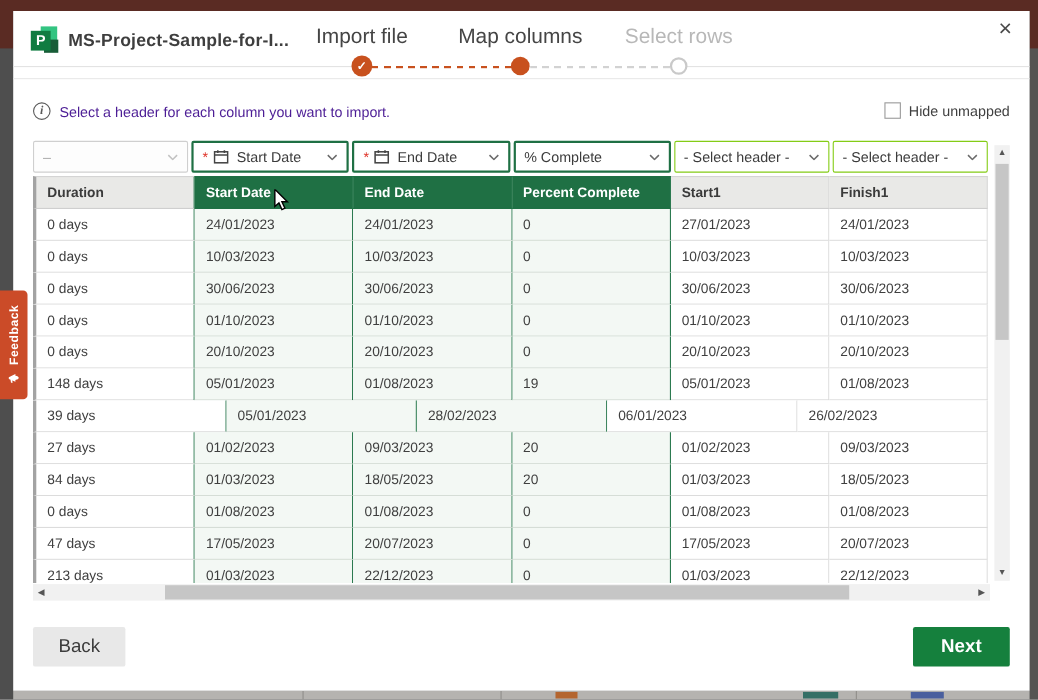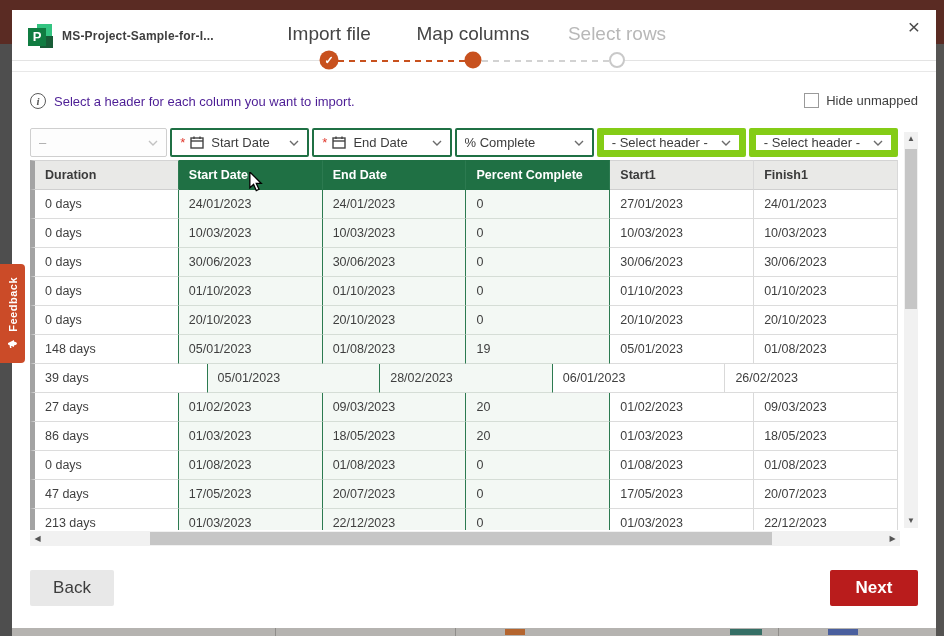--- a/index.html
+++ b/index.html
@@ -19,21 +19,21 @@
   
   .modal { position:absolute; left:12px; top:10px; width:924px; height:618px; background:#ffffff; }
 
   
   .mheader { position:relative; height:62px; border-bottom:1px solid #e8e8e8; }
   .proj-icon { position:absolute; left:16px; top:14px; width:26px; height:26px; }
   .proj-icon .back { position:absolute; left:9px; top:0; width:15px; height:15px; background:#33c481; }
   .proj-icon .mid  { position:absolute; left:12px; top:12px; width:13px; height:12px; background:#185c37; }
   .proj-icon .front{ position:absolute; left:0; top:4px; width:18px; height:18px; background:#107c41;
                      color:#fff; font-size:13px; font-weight:bold; text-align:center; line-height:18px; }
-  .mtitle { position:absolute; left:50px; top:19px; font-size:12px; font-weight:bold; color:#3e3e3e; letter-spacing:.2px; }
+  .mtitle { position:absolute; left:50px; top:19px; font-size:16px; font-weight:bold; color:#3e3e3e; letter-spacing:.2px; }
   .close-x { position:absolute; right:12px; top:4px; font-size:21px; color:#4a4a4a; cursor:pointer; line-height:26px; padding:0 4px; }
 
   
   .track-base { position:absolute; left:0; top:50px; width:924px; height:1px; background:#e3e3e3; }
   .dash-red  { position:absolute; left:326px; top:47px; width:128px; height:7px; background-color:#fff;
                background-image:repeating-linear-gradient(90deg,#c8511e 0 6px, #fff 6px 11px);
                background-size:100% 2px; background-position:0 3px; background-repeat:no-repeat; }
   .dash-gray { position:absolute; left:470px; top:47px; width:128px; height:7px; background-color:#fff;
                background-image:repeating-linear-gradient(90deg,#d2d2d2 0 6px, #fff 6px 11px);
                background-size:100% 2px; background-position:0 3px; background-repeat:no-repeat; }
@@ -54,51 +54,51 @@
   .hide-unmapped { position:absolute; right:18px; top:83px; display:flex; align-items:center; cursor:pointer; }
   .hu-box { width:15px; height:15px; border:1px solid #9a9a9a; background:#fff; }
   .hu-label { margin-left:7px; font-size:13px; color:#3f3f3f; }
 
   
   .dd-row { position:absolute; left:18px; top:118px; width:868px; height:29px; display:flex; gap:3px; }
   .dd { flex:1; height:29px; border-radius:2px; background:#fff; display:flex; align-items:center;
         padding:0 8px; font-size:13px; color:#3c3c3c; cursor:pointer; position:relative; }
   .dd.disabled { border:1px solid #cfcfcf; color:#a9a9a9; background:#fdfdfd; cursor:default; }
   .dd.mapped   { border:2px solid #1f7044; }
-  .dd.unmapped { border:7px solid #84cc16; }
+  .dd.unmapped { border:1px solid #84cc16; }
   .dd .star { color:#e0382d; font-size:13px; margin-right:5px; }
   .dd .cal { margin-right:7px; display:inline-flex; }
   .dd .chev { position:absolute; right:8px; top:50%; transform:translateY(-50%); display:inline-flex; }
 
   
   .tbl { position:absolute; left:18px; top:150px; width:868px; }
   .trow { display:flex; width:100%; }
   .tcell { flex:1 1 0; min-width:0; padding:0 10px; font-size:12.5px; color:#3f3f3f;
            display:flex; align-items:center; height:29px; white-space:nowrap; overflow:hidden;
            border-right:1px solid #d9d9d9; border-bottom:1px solid #dcdcdc; background:#fff; }
   .hrow .tcell { font-weight:bold; height:30px; background:#e9e9e7; color:#3b3b3b; border-bottom:1px solid #cfcfcf; border-top:1px solid #d4d4d4; }
   .hrow .tcell.mapped { background:#1f7044; color:#fff; border-top:1px solid #1f7044; border-bottom:1px solid #1f7044; }
   .tcell.mapped { background:#f3f8f4; border-bottom:1px solid #d5ddd6; }
   .tcell.gb-r { border-right:1px solid #2c7a50; }
-  .trow .tcell:first-child { border-left:5px solid #a3a3a3; }
+  .trow .tcell:first-child { border-left:3px solid #a3a3a3; }
   .tbody { height:340px; overflow:hidden; }
 
   
   .vscroll { position:absolute; left:892px; top:122px; width:14px; height:396px; background:#f1f1f1; }
   .vscroll .arr { position:absolute; left:0; width:14px; height:14px; color:#555; font-size:8px; text-align:center; line-height:14px; cursor:pointer; }
   .vscroll .thumb { position:absolute; left:1px; top:17px; width:12px; height:160px; background:#c6c6c6; cursor:pointer; }
   .hscroll { position:absolute; left:18px; top:521px; width:870px; height:15px; background:#f1f1f1; display:flex; align-items:center; }
   .hscroll .arr { width:15px; height:15px; color:#555; font-size:8px; text-align:center; line-height:15px; cursor:pointer; flex:none; }
   .hscroll .thumb { position:absolute; left:120px; top:1px; width:622px; height:13px; background:#c6c6c6; cursor:pointer; }
 
   
   .btn { position:absolute; top:560px; height:36px; border:none; border-radius:2px; font-size:17px;
          font-family:"Liberation Sans",sans-serif; cursor:pointer; }
   .btn-back { left:18px; width:84px; background:#e8e8e8; color:#3c3c3c; }
-  .btn-next { left:818px; width:88px; background:#b91c1c; color:#fff; font-weight:bold; }
+  .btn-next { left:818px; width:88px; background:#15803d; color:#fff; font-weight:bold; }
 
   
   .feedback { position:absolute; left:0; top:264px; width:25px; height:99px; background:#cb4b28;
               border-radius:0 4px 4px 0; cursor:pointer; display:flex; flex-direction:column;
               align-items:center; justify-content:center; z-index:5; }
   .feedback .txt { writing-mode:vertical-rl; transform:rotate(180deg); color:#fff; font-size:11px;
                    font-weight:bold; letter-spacing:.5px; }
   .feedback .mega { margin-top:6px; display:inline-flex; }
 
   
@@ -300,21 +300,21 @@
         </div>
         <div class="trow">
           <div class="tcell gb-r">27 days</div>
           <div class="tcell mapped gb-r">01/02/2023</div>
           <div class="tcell mapped gb-r">09/03/2023</div>
           <div class="tcell mapped gb-r">20</div>
           <div class="tcell">01/02/2023</div>
           <div class="tcell">09/03/2023</div>
         </div>
         <div class="trow">
-          <div class="tcell gb-r">86 days</div>
+          <div class="tcell gb-r">84 days</div>
           <div class="tcell mapped gb-r">01/03/2023</div>
           <div class="tcell mapped gb-r">18/05/2023</div>
           <div class="tcell mapped gb-r">20</div>
           <div class="tcell">01/03/2023</div>
           <div class="tcell">18/05/2023</div>
         </div>
         <div class="trow">
           <div class="tcell gb-r">0 days</div>
           <div class="tcell mapped gb-r">01/08/2023</div>
           <div class="tcell mapped gb-r">01/08/2023</div>

